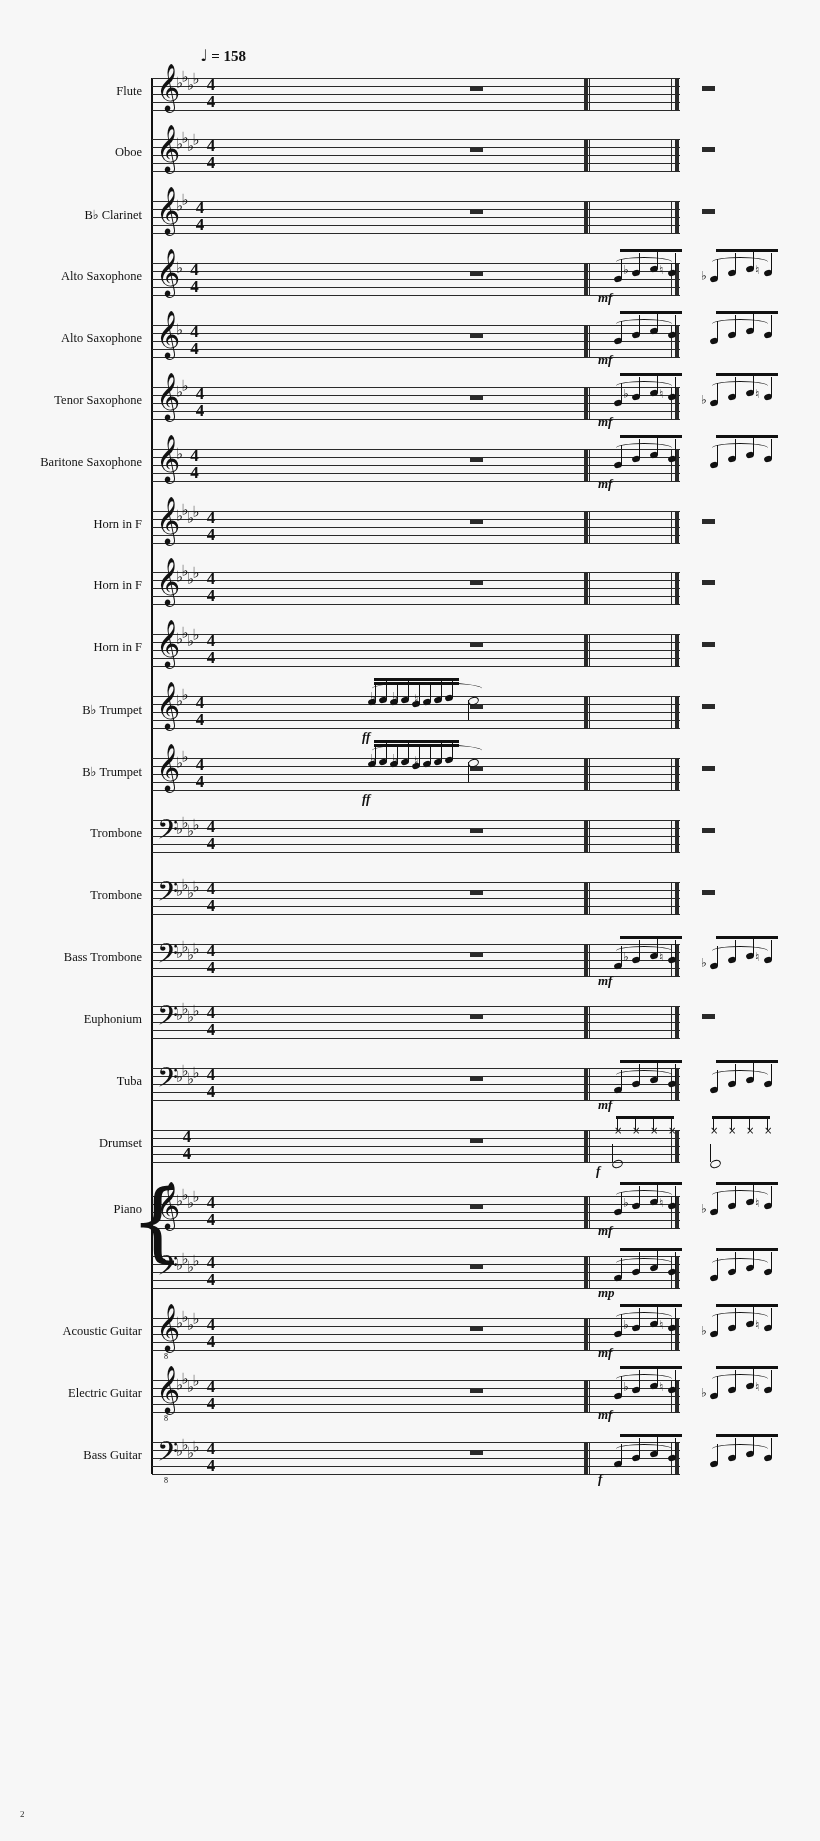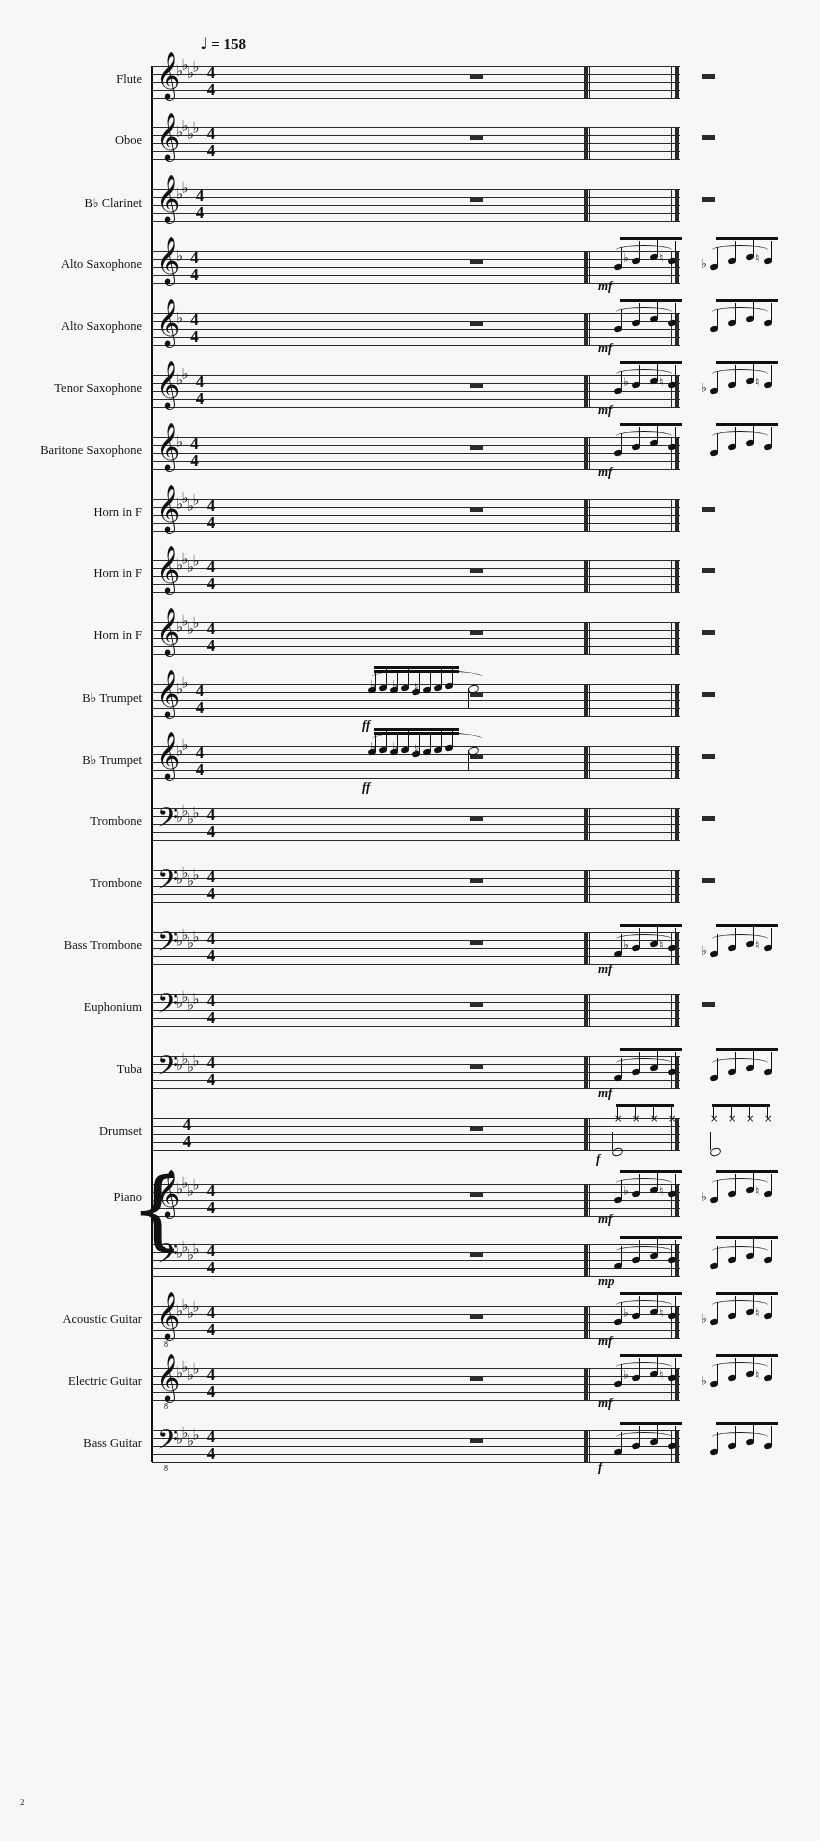--- a/index.html
+++ b/index.html
@@ -9,21 +9,21 @@
   }
   body {
     width: 820px;
     height: 1841px;
     position: relative;
     font-family: "Liberation Serif", serif;
     overflow: hidden;
   }
   .page {
     position: absolute;
-    left: 0; top: 4px;
+    left: 0; top: 16px;
     width: 820px; height: 1387px;
     background: #f7f7f7;
   }
 
   
   .tempo {
     position: absolute;
     left: 200px;
     top: 30px;
     font-size: 15px;

